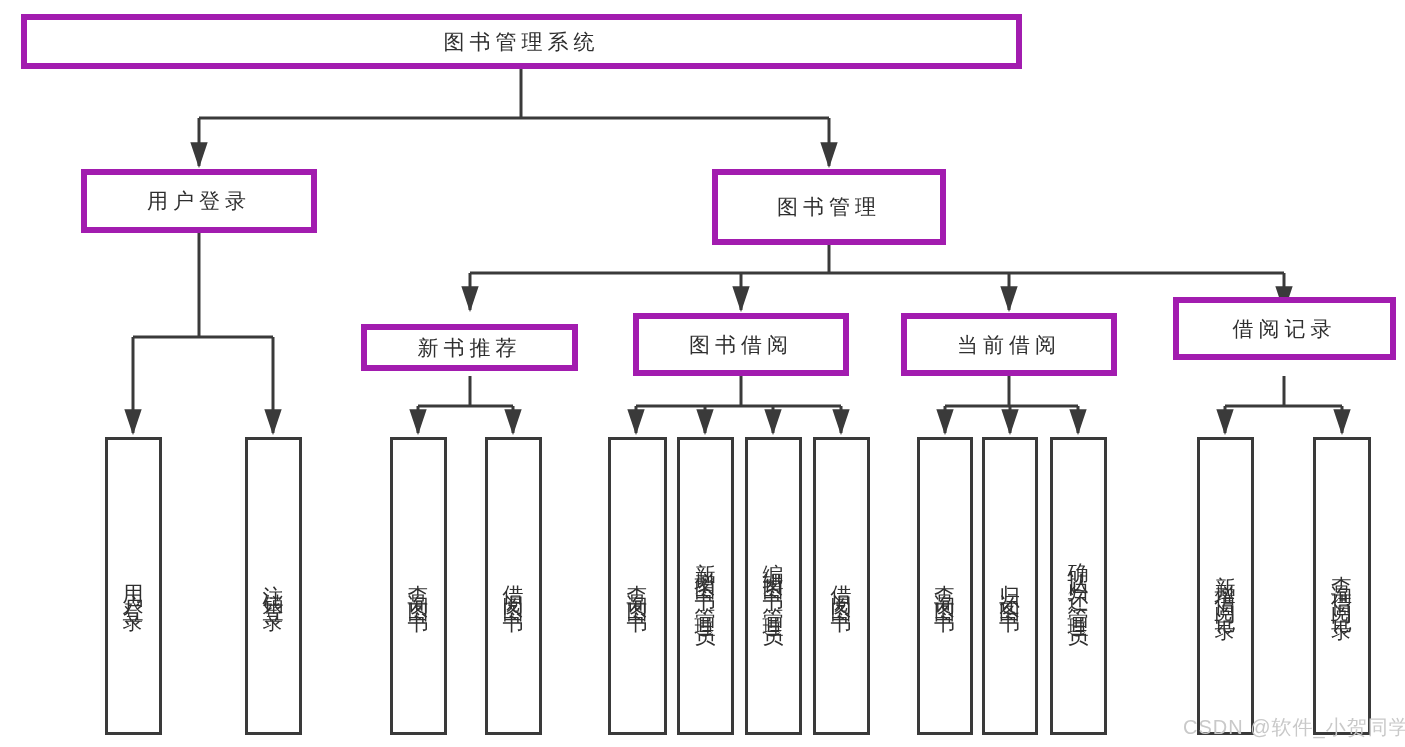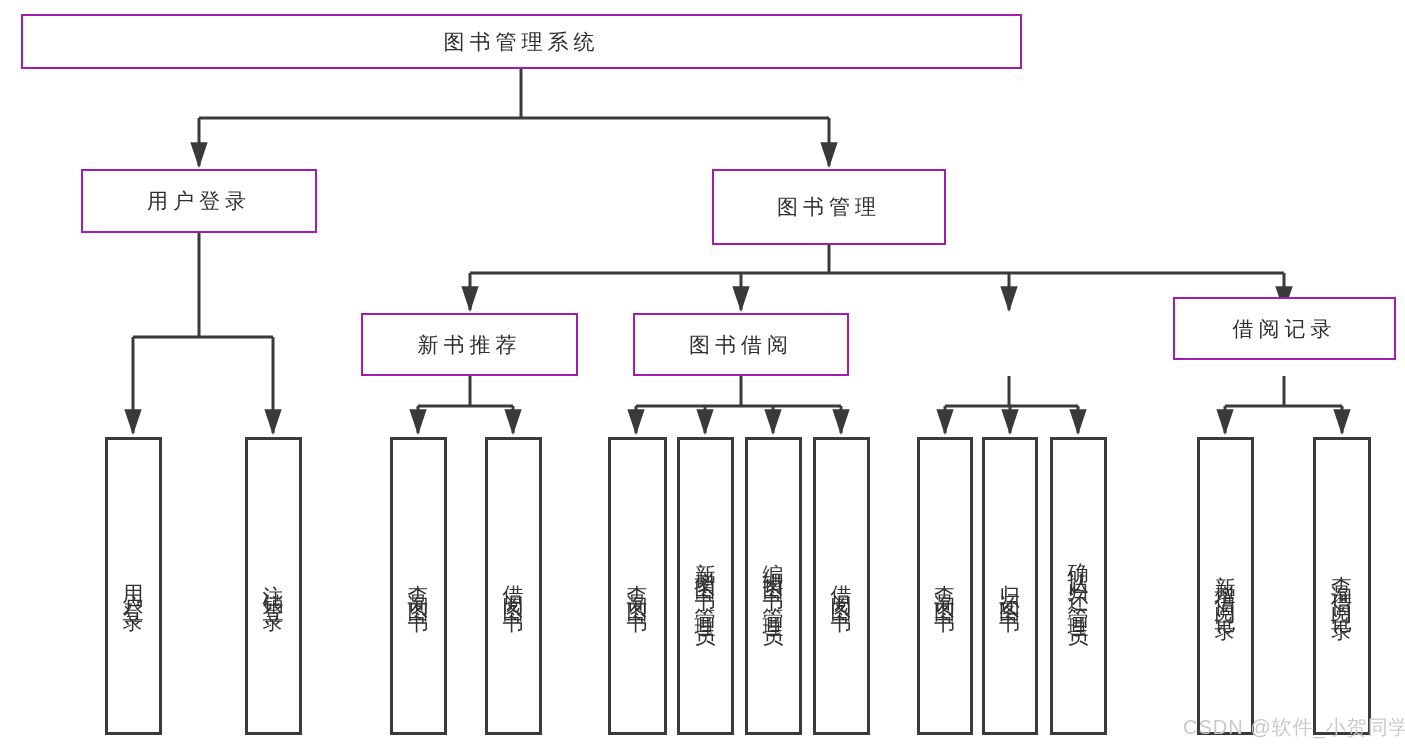--- a/index.html
+++ b/index.html
@@ -6,21 +6,21 @@
   #stage{
     position:relative;
     width:1405px;height:747px;
     background:#ffffff;
     overflow:hidden;
     font-family:"Liberation Sans",sans-serif;
     color:#2f2f2f;
   }
   .box{
     position:absolute;
-    border:2px solid #a21caf;
+    border:6px solid #a21caf;
     background:#ffffff;
     box-sizing:border-box;
     display:flex;align-items:center;justify-content:center;
     font-size:21px;
     letter-spacing:5px;
     white-space:nowrap;
   }
   .vbox{
     position:absolute;
     border:3px solid #3a3a3a;
@@ -107,25 +107,28 @@
     <span>图书管理系统</span>
   </div>
 
   <div class="box" style="left:81px;top:169px;width:236px;height:64px;">
     <span>用户登录</span>
   </div>
   <div class="box" style="left:712px;top:169px;width:234px;height:76px;">
     <span>图书管理</span>
   </div>
 
-  <div class="box" style="left:361px;top:313px;width:217px;height:63px;">
+  <div class="box" style="left:361px;top:324px;width:217px;height:47px;">
     <span>新书推荐</span>
   </div>
   <div class="box" style="left:633px;top:313px;width:216px;height:63px;align-items:center;">
     <span>图书借阅</span>
+  </div>
+  <div class="box" style="left:901px;top:313px;width:216px;height:63px;">
+    <span>当前借阅</span>
   </div>
   <div class="box" style="left:1173px;top:297px;width:223px;height:63px;">
     <span>借阅记录</span>
   </div>
 
   <div class="vbox" style="left:105px;top:437px;width:57px;height:298px;">
     <span class="vtext">用户登录</span>
   </div>
   <div class="vbox" style="left:245px;top:437px;width:57px;height:298px;">
     <span class="vtext">注销登录</span>

